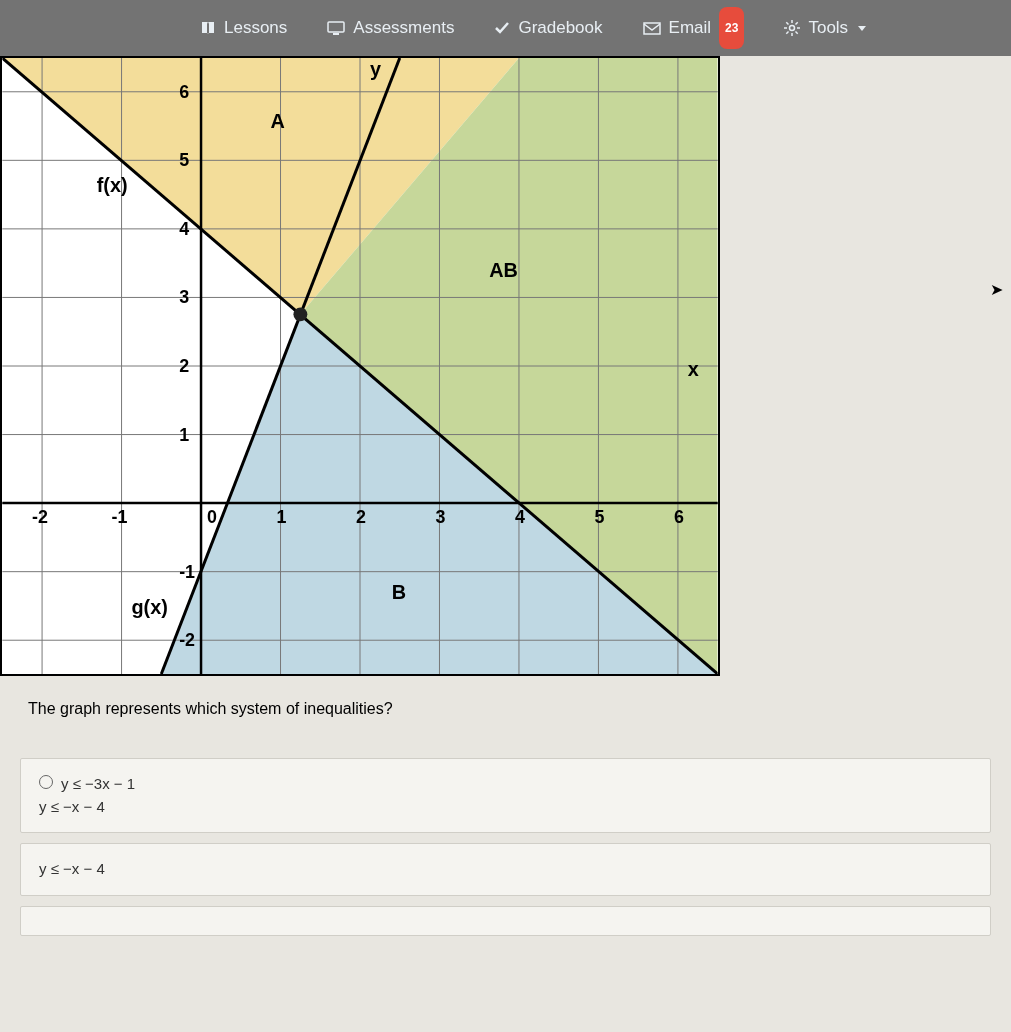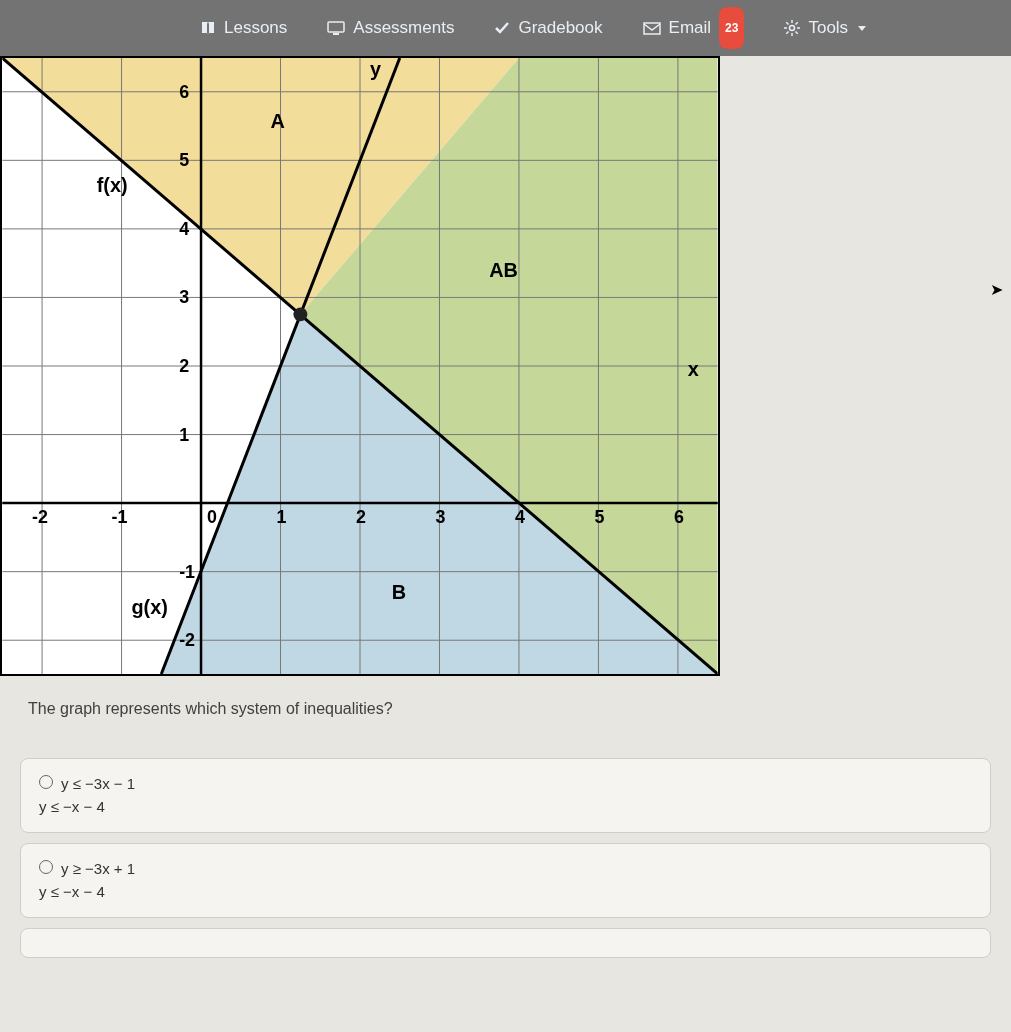--- a/index.html
+++ b/index.html
@@ -53,29 +53,29 @@
   }
   svg.graph {
     display: block;
     border: 2px solid #000;
   }
   .question-area {
     padding: 20px 20px 10px 28px;
   }
   .question-text {
     font-size: 16px;
-    color: #404040;
+    color: #000000;
     margin-bottom: 20px;
   }
   .option {
     background: #f5f4f0;
     border: 1px solid #d0cec7;
     margin: 10px 20px 8px 20px;
     padding: 14px 18px;
-    border-radius: 8px;
+    border-radius: 2px;
     cursor: pointer;
   }
   .option-row {
     display: flex;
     align-items: flex-start;
     gap: 4px;
   }
   .radio {
     width: 14px; height: 14px;
     border: 1.5px solid #666;
@@ -251,26 +251,20 @@
     <div class="option-row">
       <span class="radio"></span>
       <div class="opt-lines">
         <div>y ≤ −3x − 1</div>
       </div>
     </div>
     <div class="opt-lines">y ≤ −x − 4</div>
   </div>
 
   <div class="option">
-    <div class="option-row">
-      <span class="radio"></span>
-      <div class="opt-lines">
-        <div>y ≥ −3x + 1</div>
-      </div>
-    </div>
     <div class="opt-lines">y ≤ −x − 4</div>
   </div>
 
   <div class="option">
   </div>
 </div>
 
 <div class="cursor">➤</div>
 
 </body></html>

